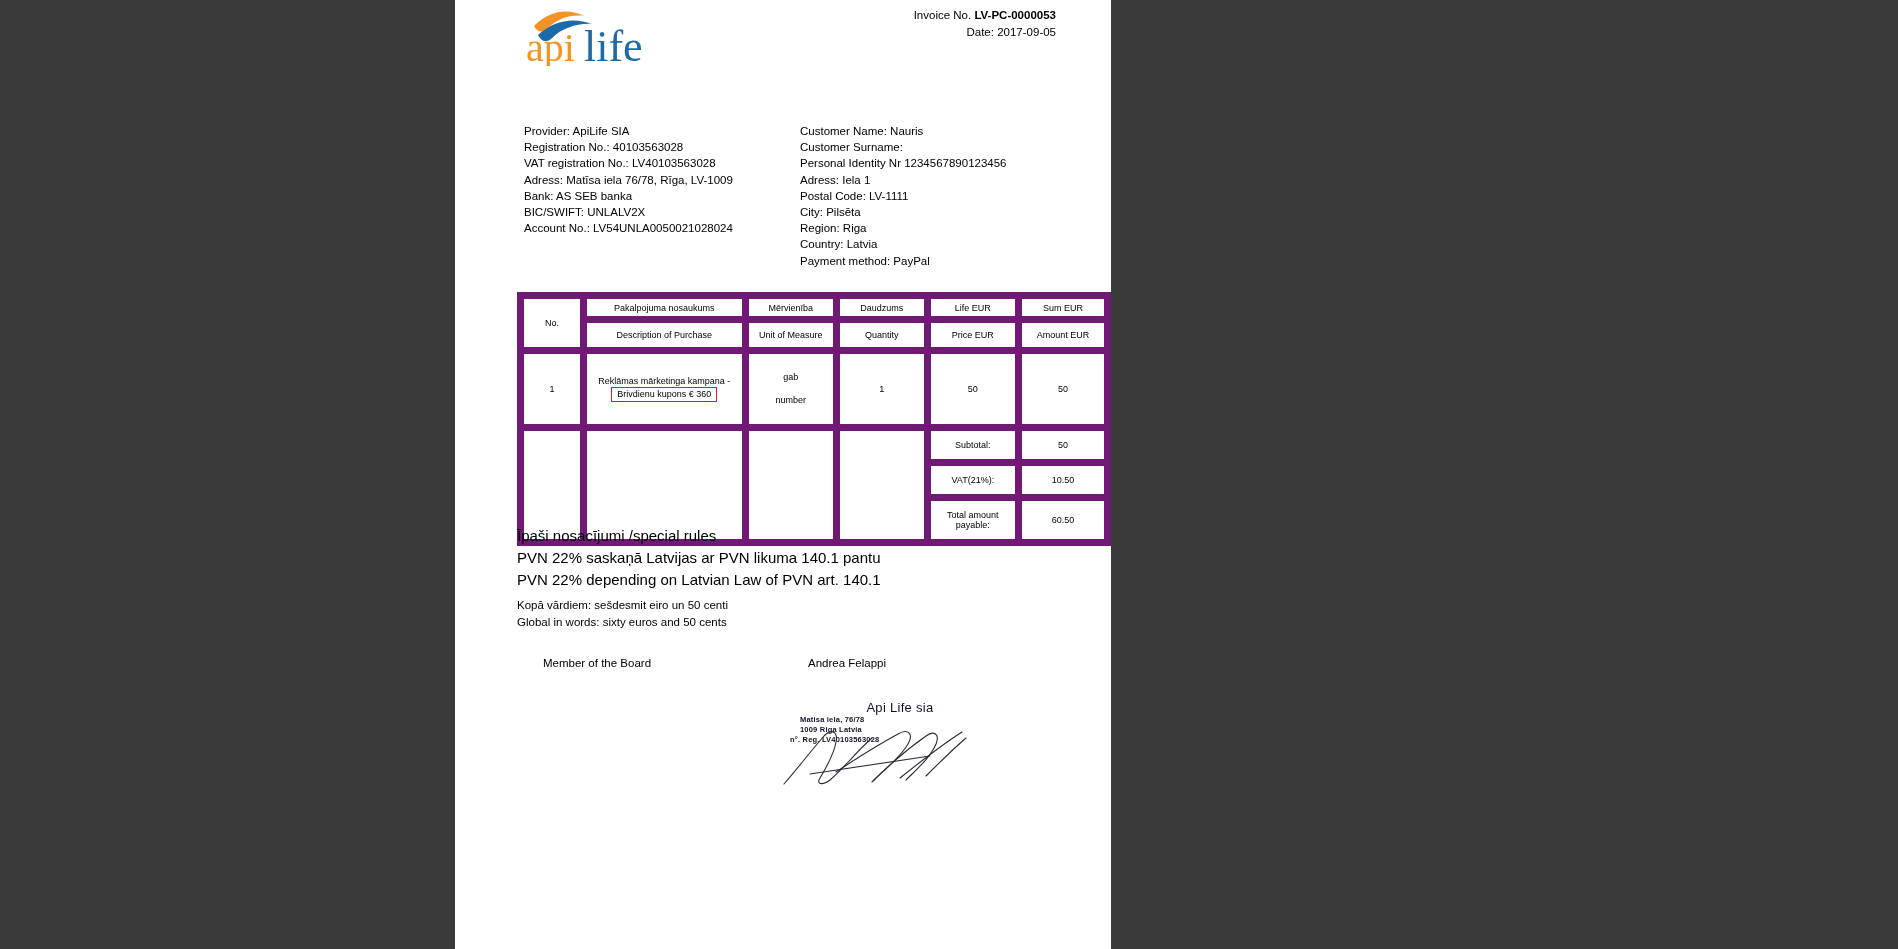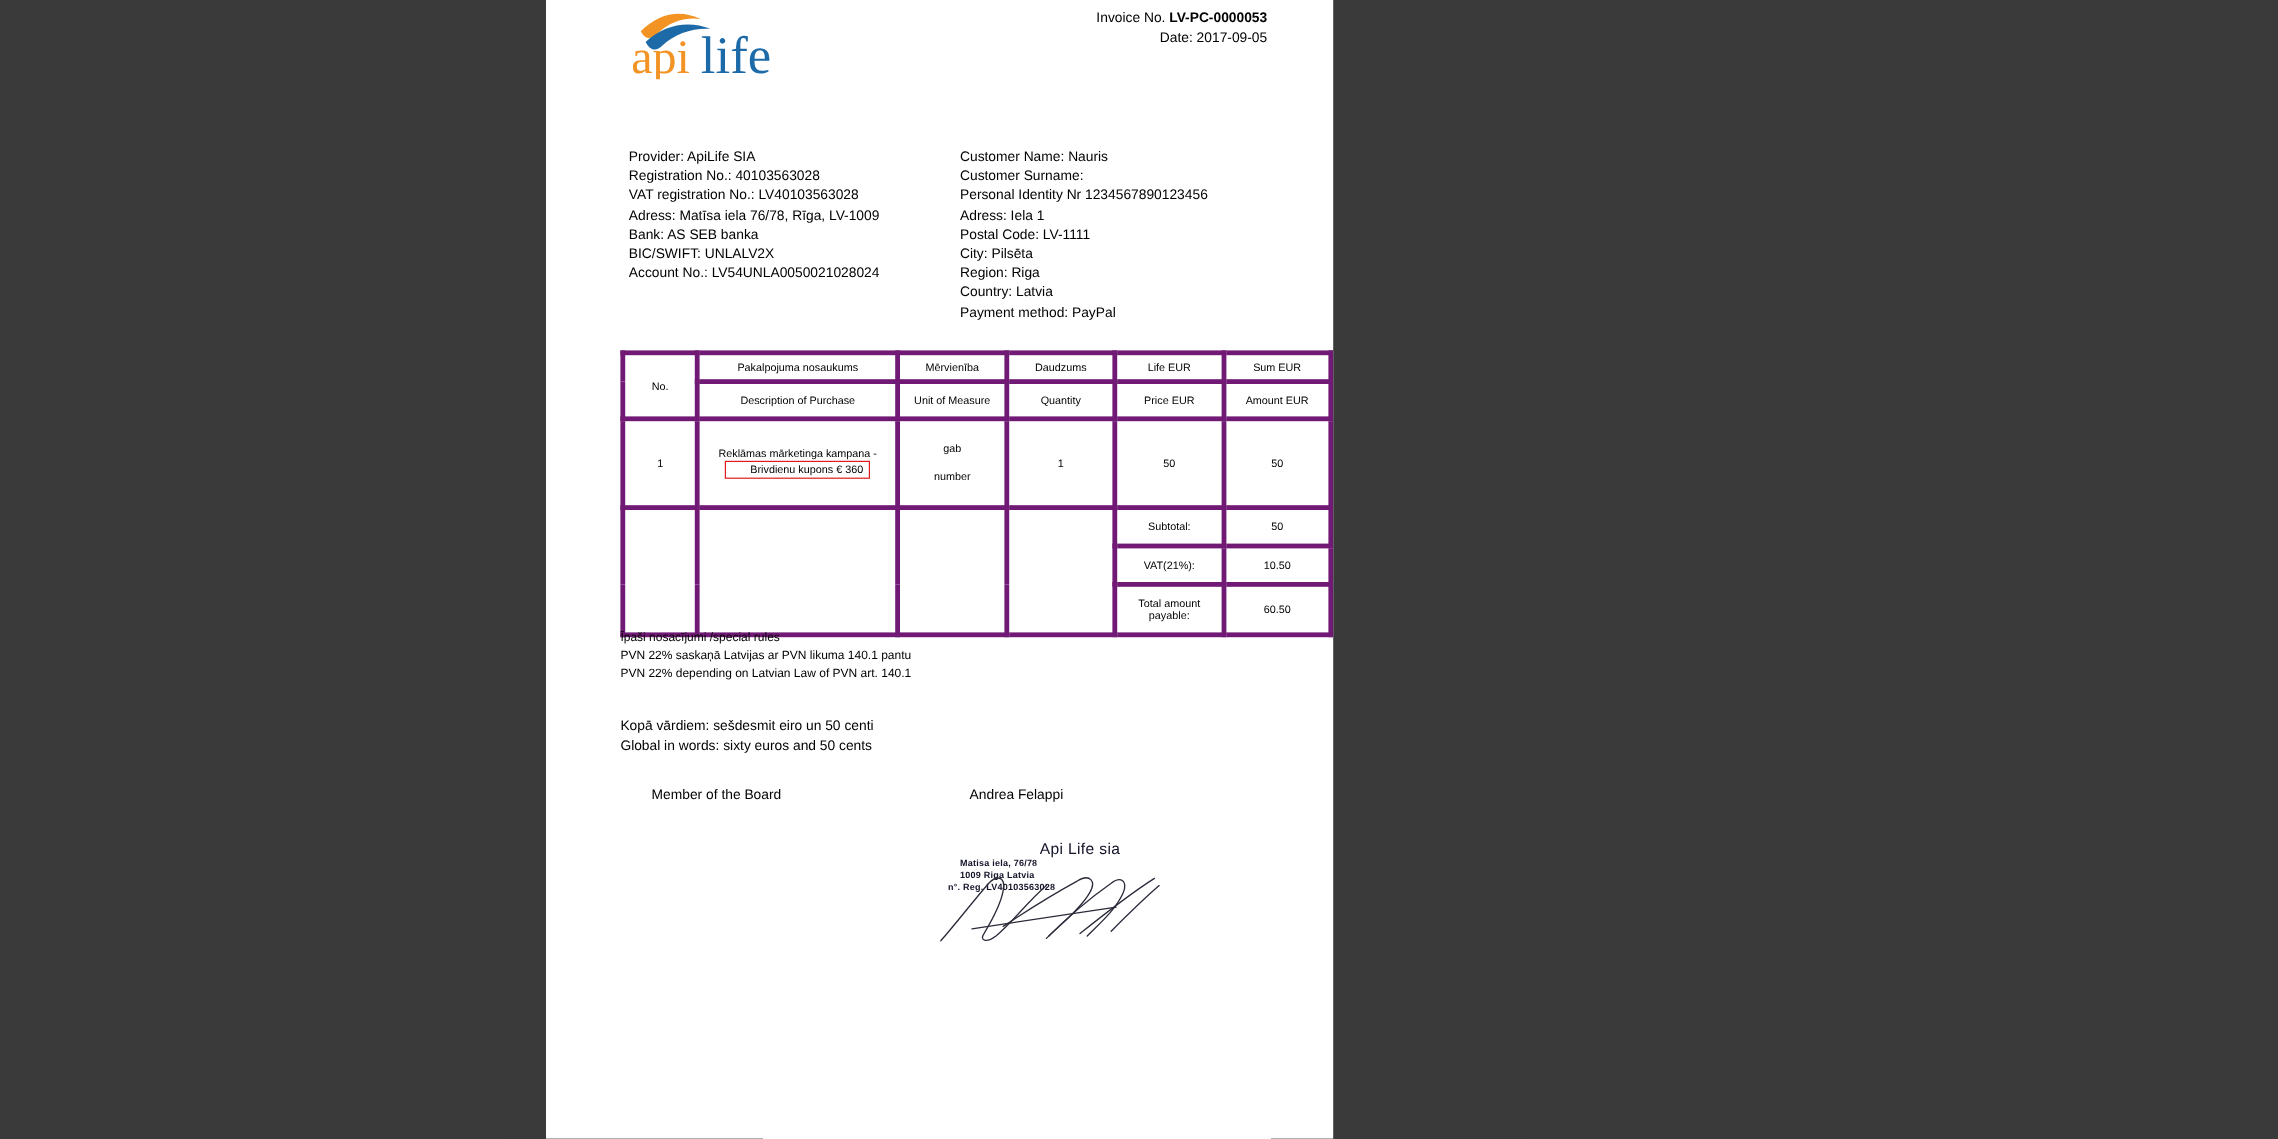--- a/index.html
+++ b/index.html
@@ -76,54 +76,54 @@
   
   table.items {
     position: absolute;
     left: 62px;
     top: 292px;
     border-collapse: collapse;
     font-size: 9px;
     color: #000;
   }
   table.items td {
-    border: 4px solid #701a75;
+    border: 7px solid #701a75;
     padding: 3px 4px;
     text-align: center;
     vertical-align: middle;
   }
   .c-no      { width: 54px; }
   .c-desc    { width: 164px; }
   .c-unit    { width: 82px; }
   .c-qty     { width: 82px; }
   .c-price   { width: 82px; }
   .c-amount  { width: 82px; }
 
   .hdr-lv { height: 24px; }
   .hdr-en { height: 31px; }
   .row-item td { height: 64px; }
   .blank-cell { border: 1px solid #3c3c3c; }
 
   .desc-line1 { display: block; margin-bottom: 1px; }
   .desc-box {
     display: inline-block;
     border: 1.5px solid #e01b1b;
-    padding: 1px 5px 2px 20px;
+    padding: 1px 5px 2px 5px;
     line-height: 1.2;
   }
   .unit-stack { line-height: 2.6; }
 
   .totals-lbl { font-size: 9px; margin-left: 16px; }
 
   
   .rules {
     position: absolute;
     left: 62px;
     top: 525px;
-    font-size: 10px;
+    font-size: 15px;
     line-height: 1.48;
     color: #000;
   }
   .words {
     position: absolute;
     left: 62px;
     top: 597px;
     font-size: 11.5px;
     line-height: 1.48;
     color: #000;

